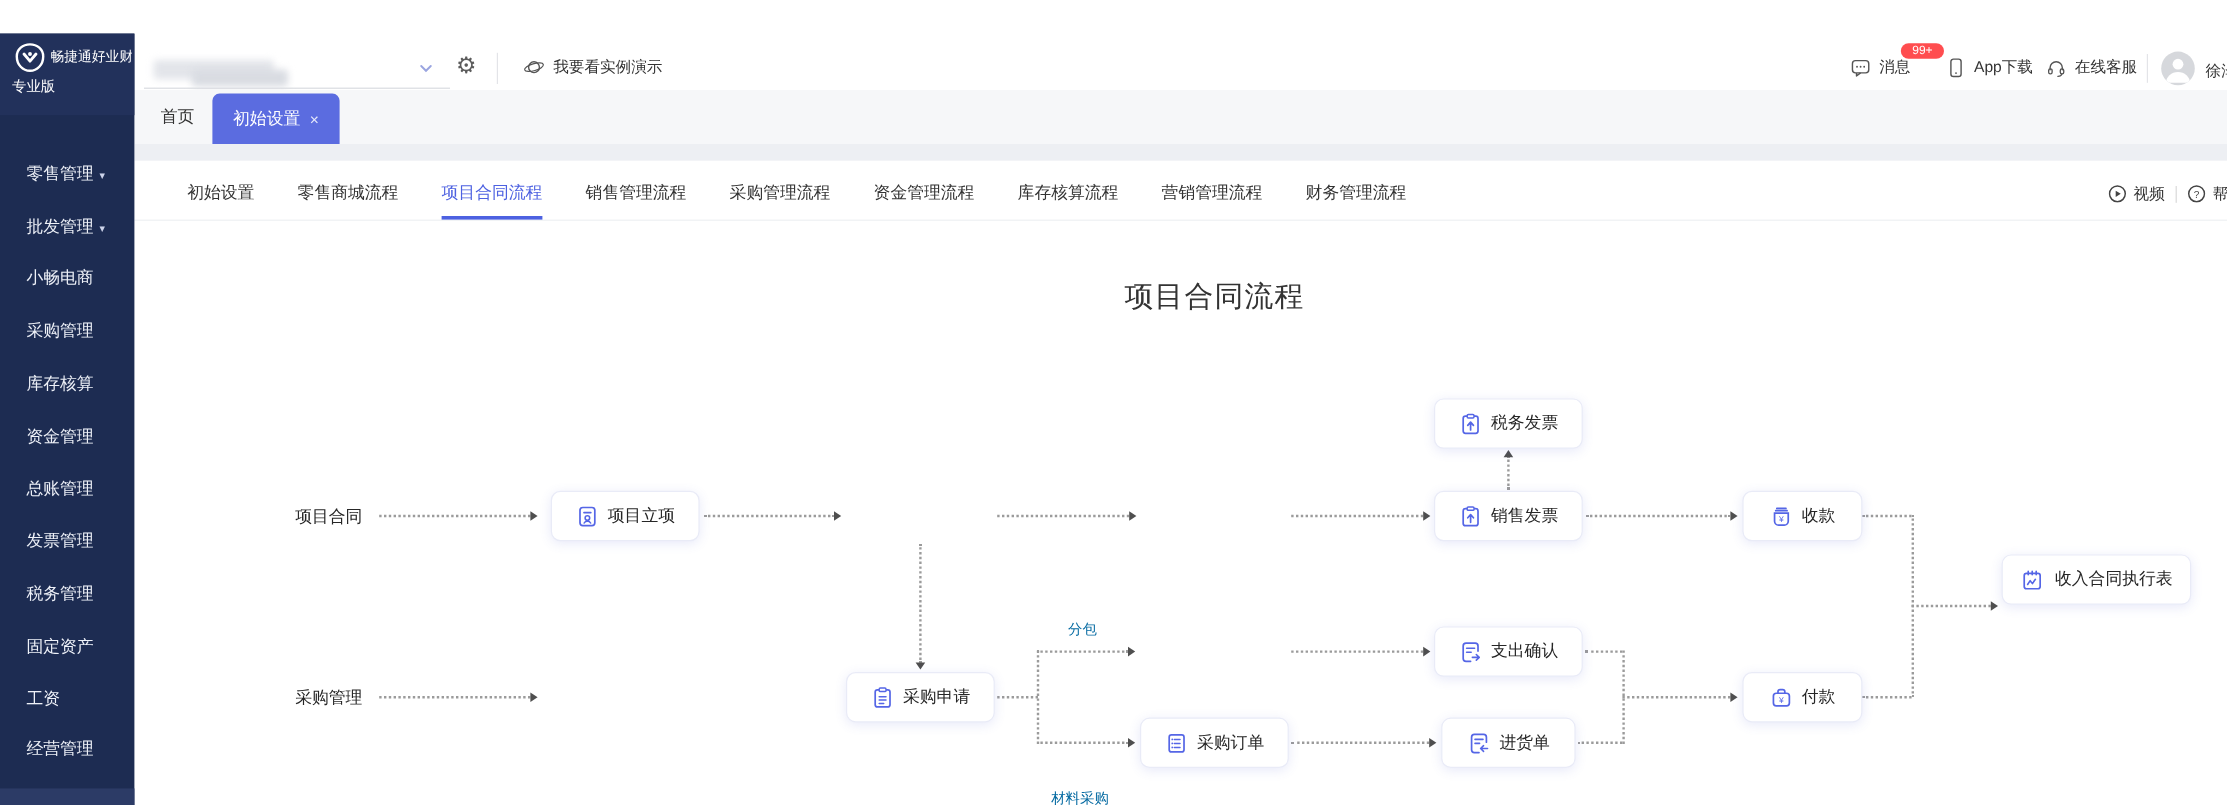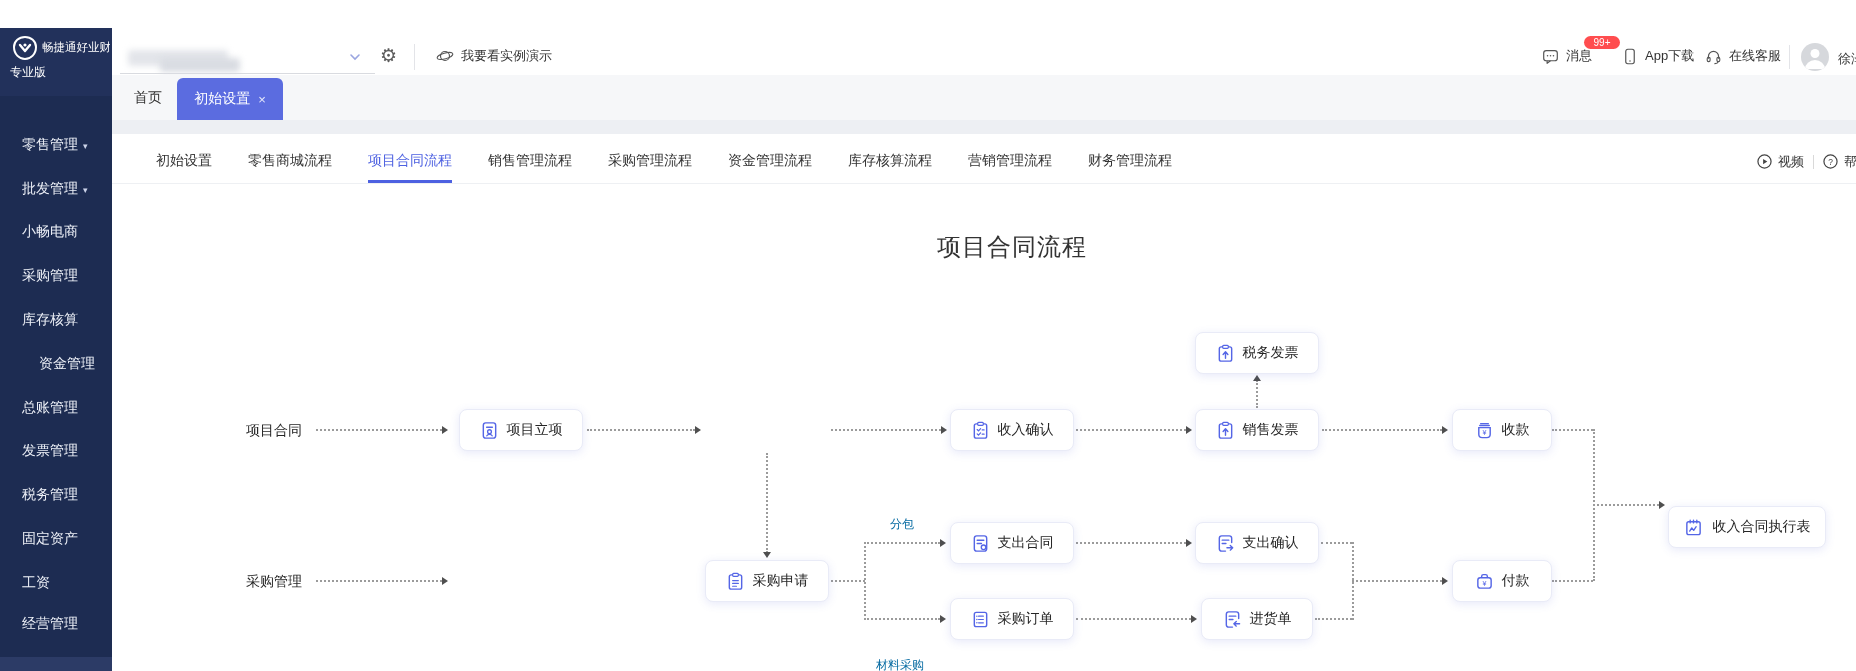--- a/index.html
+++ b/index.html
@@ -138,21 +138,21 @@
         <circle cx="14" cy="11" r="1.6" fill="#fff"></circle>
       </svg>
       <span class="brand">畅捷通好业财</span>
       <span class="edition">专业版</span>
     </div>
     <div class="sb-item" style="top:105px;"><span>零售管理</span><span class="caret">▾</span></div>
     <div class="sb-item" style="top:149px;"><span>批发管理</span><span class="caret">▾</span></div>
     <div class="sb-item" style="top:192px;"><span>小畅电商</span></div>
     <div class="sb-item" style="top:236px;"><span>采购管理</span></div>
     <div class="sb-item" style="top:280px;"><span>库存核算</span></div>
-    <div class="sb-item" style="top:324px;text-align:center;"><span>资金管理</span></div>
+    <div class="sb-item" style="top:324px;"><span>资金管理</span></div>
     <div class="sb-item" style="top:368px;"><span>总账管理</span></div>
     <div class="sb-item" style="top:411px;"><span>发票管理</span></div>
     <div class="sb-item" style="top:455px;"><span>税务管理</span></div>
     <div class="sb-item" style="top:499px;"><span>固定资产</span></div>
     <div class="sb-item" style="top:543px;"><span>工资</span></div>
     <div class="sb-item" style="top:584px;"><span>经营管理</span></div>
     <div class="sb-item" style="top:632px;"><span>小畅报销</span></div>
     <div class="sb-foot"></div>
   </div>
 
@@ -236,28 +236,20 @@
 
   <div class="node" style="left:459px;top:409px;width:124px;">
     <svg width="19" height="19" viewBox="0 0 20 20">
         <rect x="3.5" y="2" width="13" height="16" rx="2.5" fill="none" stroke="#5566e6" stroke-width="1.5"></rect>
         <path d="M7 6.5 h6" stroke="#5566e6" stroke-width="1.5" stroke-linecap="round"></path>
         <circle cx="10" cy="11.2" r="2" fill="none" stroke="#5566e6" stroke-width="1.4"></circle>
         <path d="M7.2 15.6 a3 2.4 0 0 1 5.6 0" fill="none" stroke="#5566e6" stroke-width="1.4" stroke-linecap="round"></path>
       </svg>
     <span>项目立项</span>
   </div>
-  <div class="node" style="left:950px;top:409px;width:124px;">
-    <svg width="19" height="19" viewBox="0 0 20 20">
-        <rect x="3.5" y="3" width="13" height="15" rx="2" fill="none" stroke="#5566e6" stroke-width="1.5"></rect>
-        <rect x="7" y="1.5" width="6" height="3" rx="1" fill="#fff" stroke="#5566e6" stroke-width="1.3"></rect>
-        <path d="M6.5 9 l1.4 1.4 2.2-2.4 M11.8 9.4 h2 M6.5 13.5 l1.4 1.4 2.2-2.4 M11.8 13.9 h2" fill="none" stroke="#5566e6" stroke-width="1.3" stroke-linecap="round"></path>
-      </svg>
-    <span>收入确认</span>
-  </div>
   <div class="node" style="left:1195px;top:409px;width:124px;">
     <svg width="19" height="19" viewBox="0 0 20 20">
         <rect x="3.5" y="3" width="13" height="15" rx="2" fill="none" stroke="#5566e6" stroke-width="1.5"></rect>
         <rect x="7" y="1.5" width="6" height="3" rx="1" fill="#fff" stroke="#5566e6" stroke-width="1.3"></rect>
         <path d="M10 15 V8.5 M7.5 11 L10 8.2 L12.5 11" fill="none" stroke="#5566e6" stroke-width="1.5" stroke-linecap="round" stroke-linejoin="round"></path>
       </svg>
     <span>销售发票</span>
   </div>
   <div class="node" style="left:1195px;top:332px;width:124px;">
     <svg width="19" height="19" viewBox="0 0 20 20">
@@ -275,28 +267,20 @@
       </svg>
     <span>收款</span>
   </div>
   <div class="node" style="left:705px;top:560px;width:124px;">
     <svg width="19" height="19" viewBox="0 0 20 20">
         <rect x="3.5" y="3" width="13" height="15" rx="2" fill="none" stroke="#5566e6" stroke-width="1.5"></rect>
         <rect x="7" y="1.5" width="6" height="3" rx="1" fill="#fff" stroke="#5566e6" stroke-width="1.3"></rect>
         <path d="M7 9 h6 M7 12 h6 M7 15 h4" stroke="#5566e6" stroke-width="1.3" stroke-linecap="round"></path>
       </svg>
     <span>采购申请</span>
-  </div>
-  <div class="node" style="left:950px;top:522px;width:124px;">
-    <svg width="19" height="19" viewBox="0 0 20 20">
-        <rect x="3.5" y="2" width="13" height="16" rx="2.5" fill="none" stroke="#5566e6" stroke-width="1.5"></rect>
-        <path d="M6.5 6.5 h7 M6.5 10 h4.5" stroke="#5566e6" stroke-width="1.5" stroke-linecap="round"></path>
-        <circle cx="13.2" cy="14" r="2.4" fill="#fff" stroke="#5566e6" stroke-width="1.4"></circle>
-      </svg>
-    <span>支出合同</span>
   </div>
   <div class="node" style="left:1195px;top:522px;width:124px;">
     <svg width="19" height="19" viewBox="0 0 20 20">
         <path d="M16.5 9 V4.5 A2.5 2.5 0 0 0 14 2 H6 A2.5 2.5 0 0 0 3.5 4.5 v11 A2.5 2.5 0 0 0 6 18 h4" fill="none" stroke="#5566e6" stroke-width="1.5" stroke-linecap="round"></path>
         <path d="M6.5 6.5 h7 M6.5 10 h4" stroke="#5566e6" stroke-width="1.4" stroke-linecap="round"></path>
         <path d="M11.5 14.5 h6 M15 12 l2.6 2.5 -2.6 2.5" fill="none" stroke="#5566e6" stroke-width="1.4" stroke-linecap="round" stroke-linejoin="round"></path>
       </svg>
     <span>支出确认</span>
   </div>
   <div class="node" style="left:950px;top:598px;width:124px;">
@@ -318,21 +302,21 @@
     <span>进货单</span>
   </div>
   <div class="node" style="left:1452px;top:560px;width:100px;">
     <svg width="19" height="19" viewBox="0 0 20 20">
         <rect x="3" y="6" width="14" height="11" rx="2.5" fill="none" stroke="#5566e6" stroke-width="1.5"></rect>
         <path d="M7 6 V4.5 A1.8 1.8 0 0 1 8.8 2.8 h2.4 A1.8 1.8 0 0 1 13 4.5 V6" fill="none" stroke="#5566e6" stroke-width="1.5"></path>
         <text x="10" y="14.8" font-size="7.5" text-anchor="middle" fill="#5566e6" font-family="Liberation Sans,sans-serif">¥</text>
       </svg>
     <span>付款</span>
   </div>
-  <div class="node" style="left:1668px;top:506px;width:158px;gap:10px;">
+  <div class="node" style="left:1668px;top:462px;width:158px;gap:10px;">
     <svg width="19" height="19" viewBox="0 0 20 20">
         <rect x="3" y="4" width="14" height="13.5" rx="2" fill="none" stroke="#5566e6" stroke-width="1.5"></rect>
         <path d="M6.5 2.2 v3 M10 2.2 v3 M13.5 2.2 v3" stroke="#5566e6" stroke-width="1.4" stroke-linecap="round"></path>
         <path d="M6 13.8 l2.2-3.4 2 2.6 2.6-3.8" fill="none" stroke="#5566e6" stroke-width="1.4" stroke-linecap="round" stroke-linejoin="round"></path>
       </svg>
     <span>收入合同执行表</span>
   </div>
 
 </div>
 

